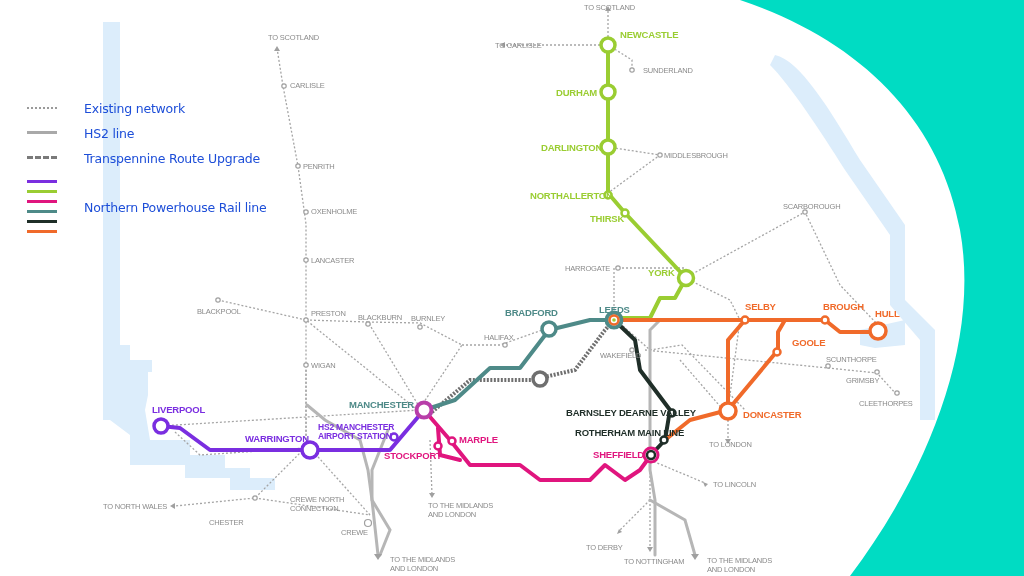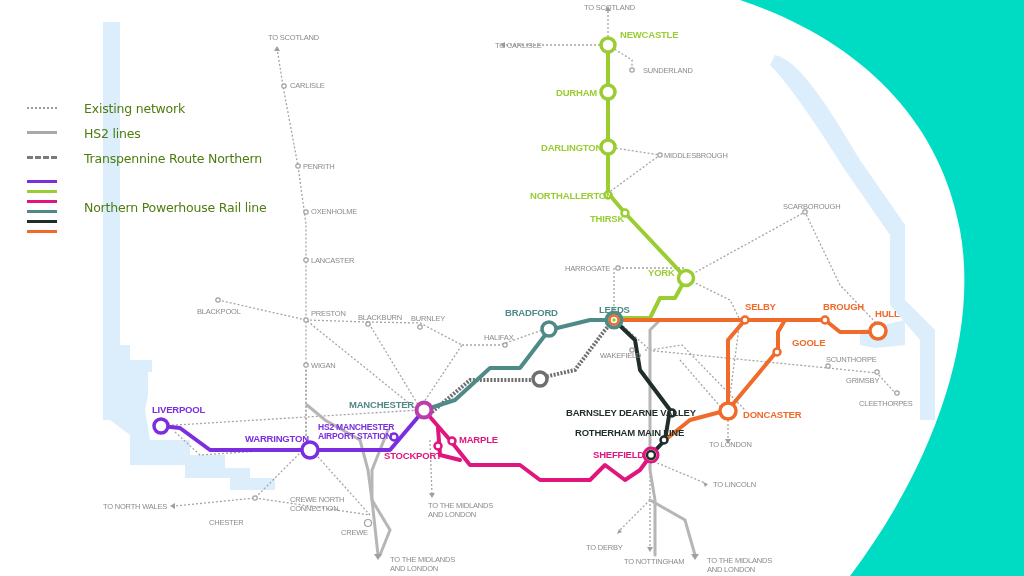--- a/index.html
+++ b/index.html
@@ -1,20 +1,20 @@
 <!DOCTYPE html>
 <html><head>
 <meta charset="utf-8">
 <style>
   html,body{margin:0;padding:0;background:#ffffff;}
   body{width:1024px;height:576px;overflow:hidden;position:relative;font-family:"Liberation Sans",sans-serif;}
   svg{position:absolute;left:0;top:0;}
   .legend{position:absolute;left:22px;top:96px;width:280px;}
   .legend-row{position:absolute;left:0;height:16px;display:flex;align-items:center;}
-  .legend-label{position:absolute;left:62px;font-family:"DejaVu Sans",sans-serif;font-size:12.5px;color:#4d7c0f;white-space:nowrap;letter-spacing:-0.2px;}
+  .legend-label{position:absolute;left:62px;font-family:"DejaVu Sans",sans-serif;font-size:12.5px;color:#1d4ed8;white-space:nowrap;letter-spacing:-0.2px;}
   .lsw{position:absolute;left:5px;width:30px;}
   .stxt{font-family:"Liberation Sans",sans-serif;font-size:7.5px;fill:#8a8a8a;letter-spacing:-0.2px;}
   .ntxt{font-family:"Liberation Sans",sans-serif;font-size:9.5px;font-weight:bold;letter-spacing:-0.2px;}
 </style>
 </head>
 <body>
 
 <svg width="1024" height="576" viewBox="0 0 1024 576">
 
   <path d="M740 0 L1024 0 L1024 576 L850 576 C930 470 980 340 960 230 C940 120 860 40 740 0 Z" fill="#00dcc3"></path>
@@ -220,23 +220,23 @@
   </g>
 </svg>
 
 <div class="legend">
   <div class="legend-row" style="top:4px;">
     <span class="lsw" style="top:7px;border-top:2px dotted #9a9a9a;"></span>
     <span class="legend-label">Existing network</span>
   </div>
   <div class="legend-row" style="top:29px;">
     <span class="lsw" style="top:6px;height:3px;background:#a9a9a9;"></span>
-    <span class="legend-label">HS2 lines</span>
+    <span class="legend-label">HS2 line</span>
   </div>
   <div class="legend-row" style="top:54px;">
     <span class="lsw" style="top:6px;height:0;border-top:3px dashed #7a7a7a;"></span>
-    <span class="legend-label">Transpennine Route Northern</span>
+    <span class="legend-label">Transpennine Route Upgrade</span>
   </div>
   <div class="legend-row" style="top:103px;">
     <span class="lsw" style="top:-19px;height:57px;background:linear-gradient(#7a2ee0 0 3px,transparent 3px 10px,#9acd32 10px 13px,transparent 13px 20px,#e0157e 20px 23px,transparent 23px 30px,#4e8a88 30px 33px,transparent 33px 40px,#1f2e28 40px 43px,transparent 43px 50px,#f06a2a 50px 53px,transparent 53px);"></span>
     <span class="legend-label">Northern Powerhouse Rail line</span>
   </div>
 </div>
 
 </body></html>

